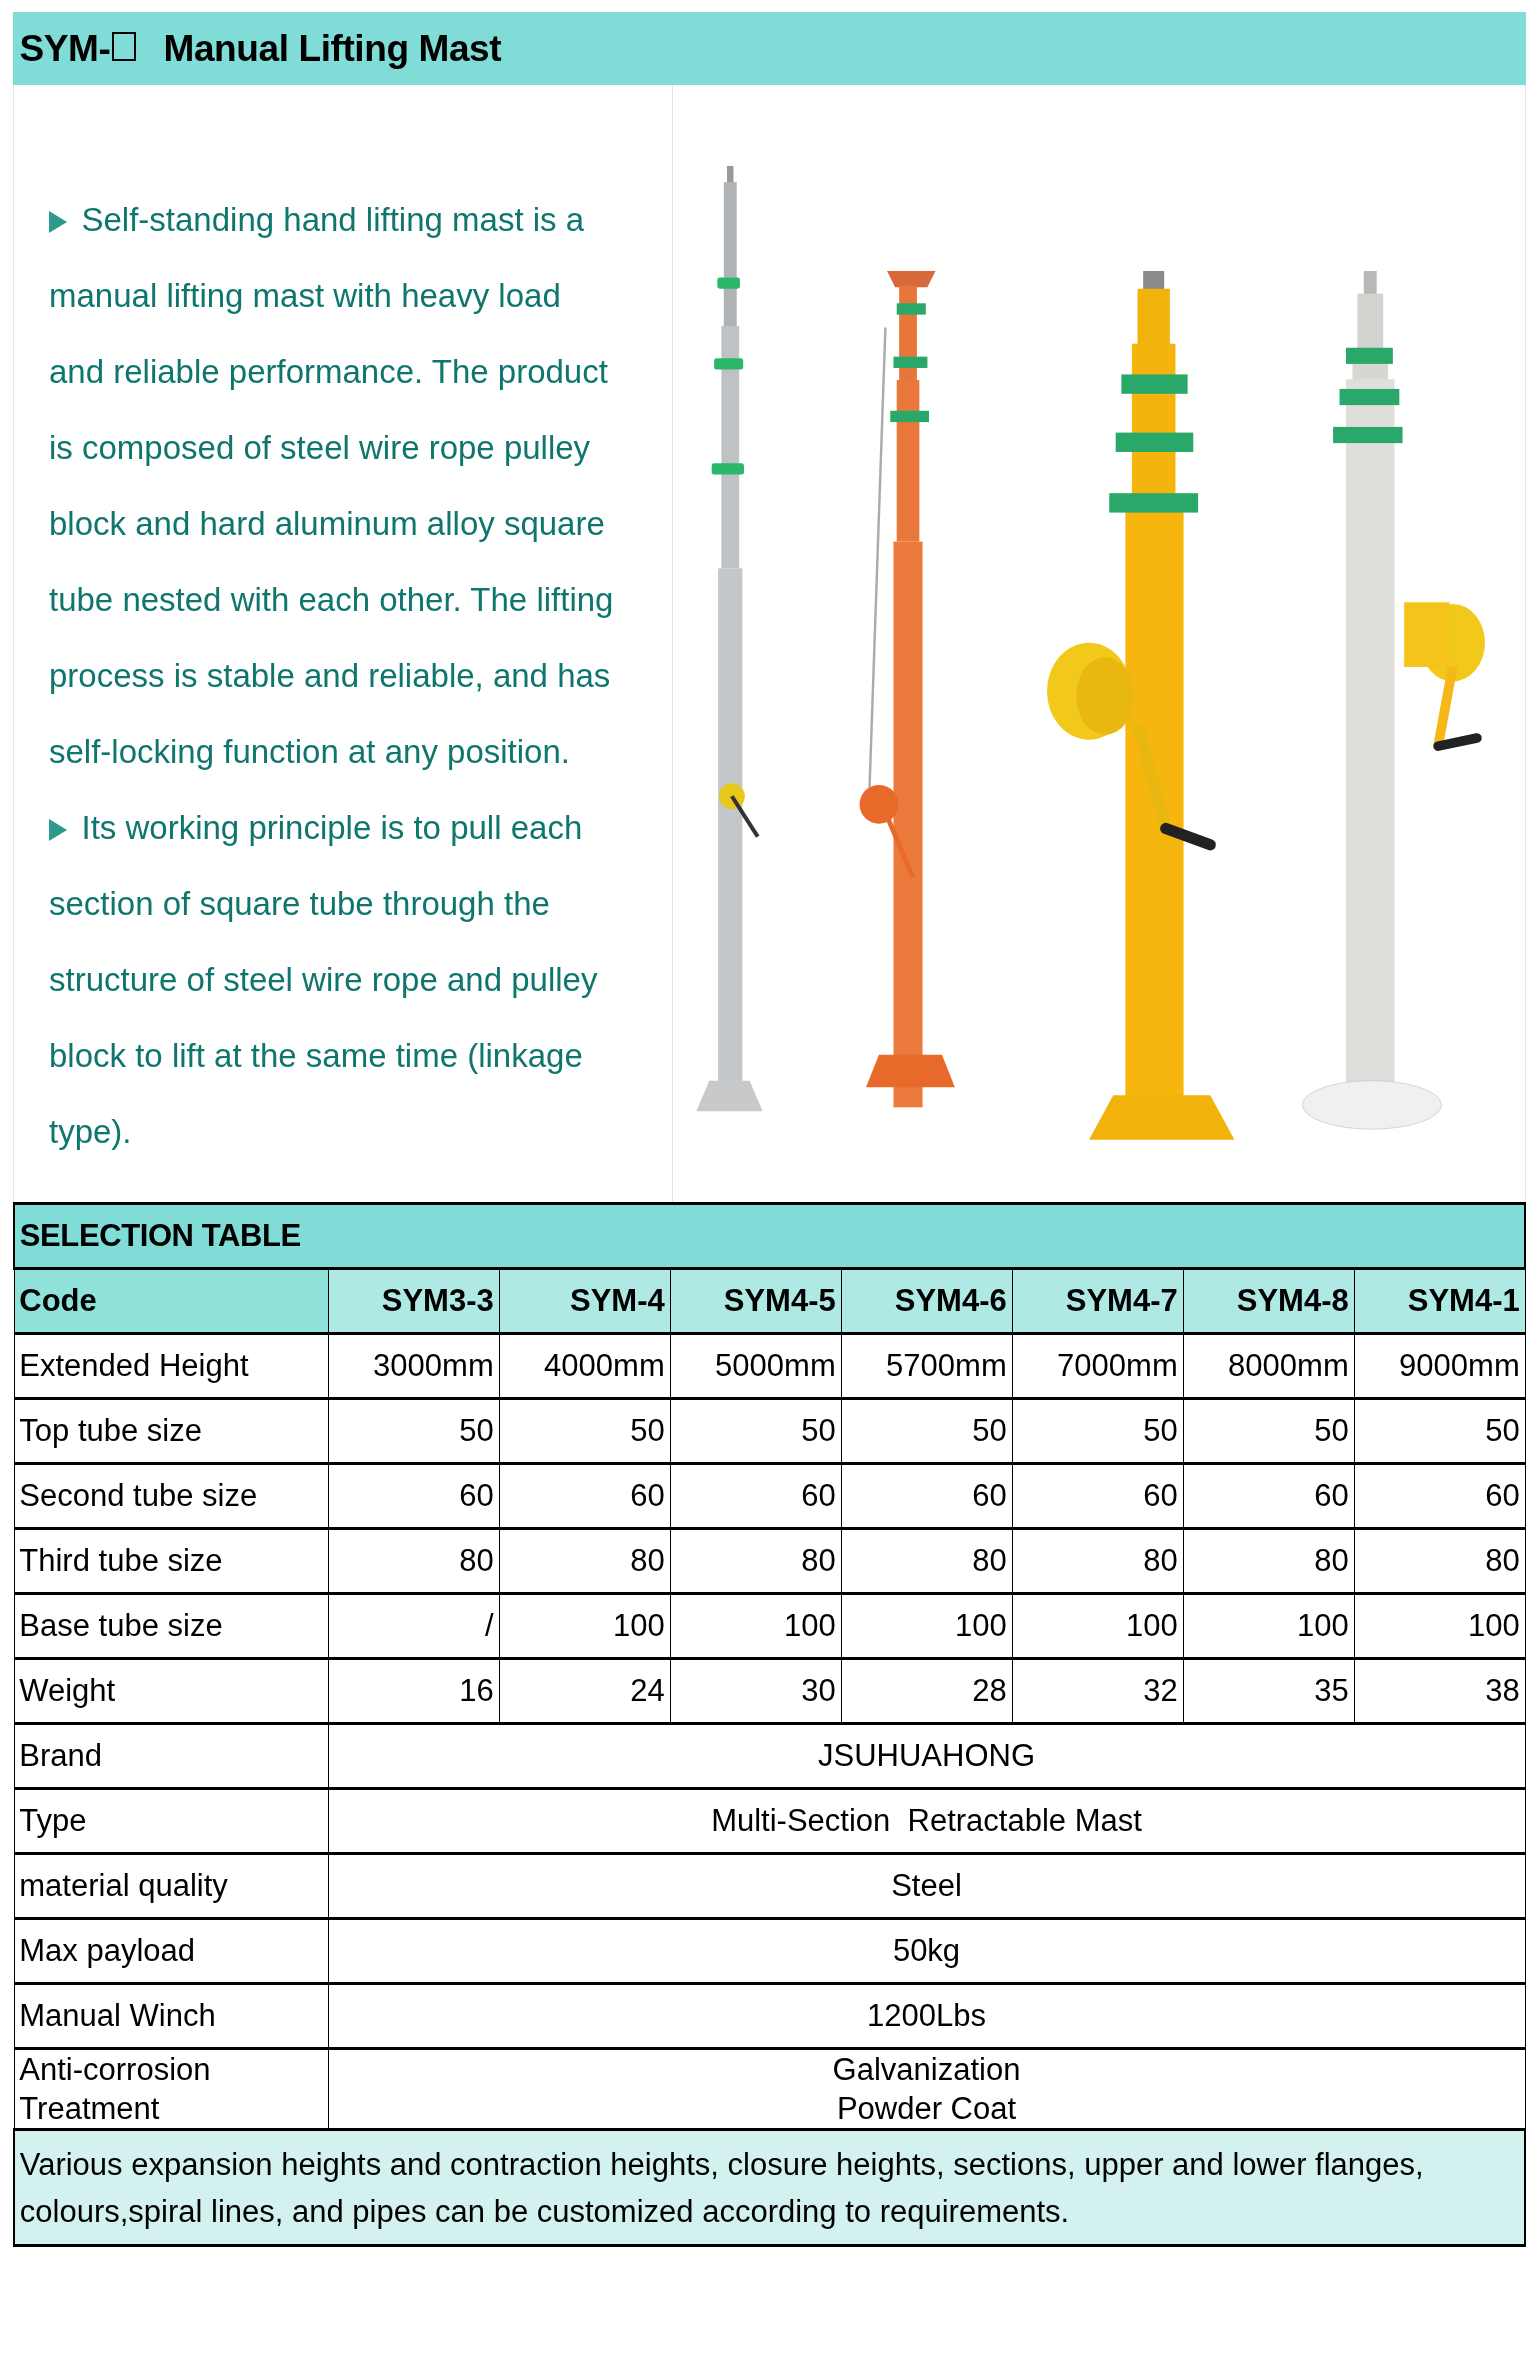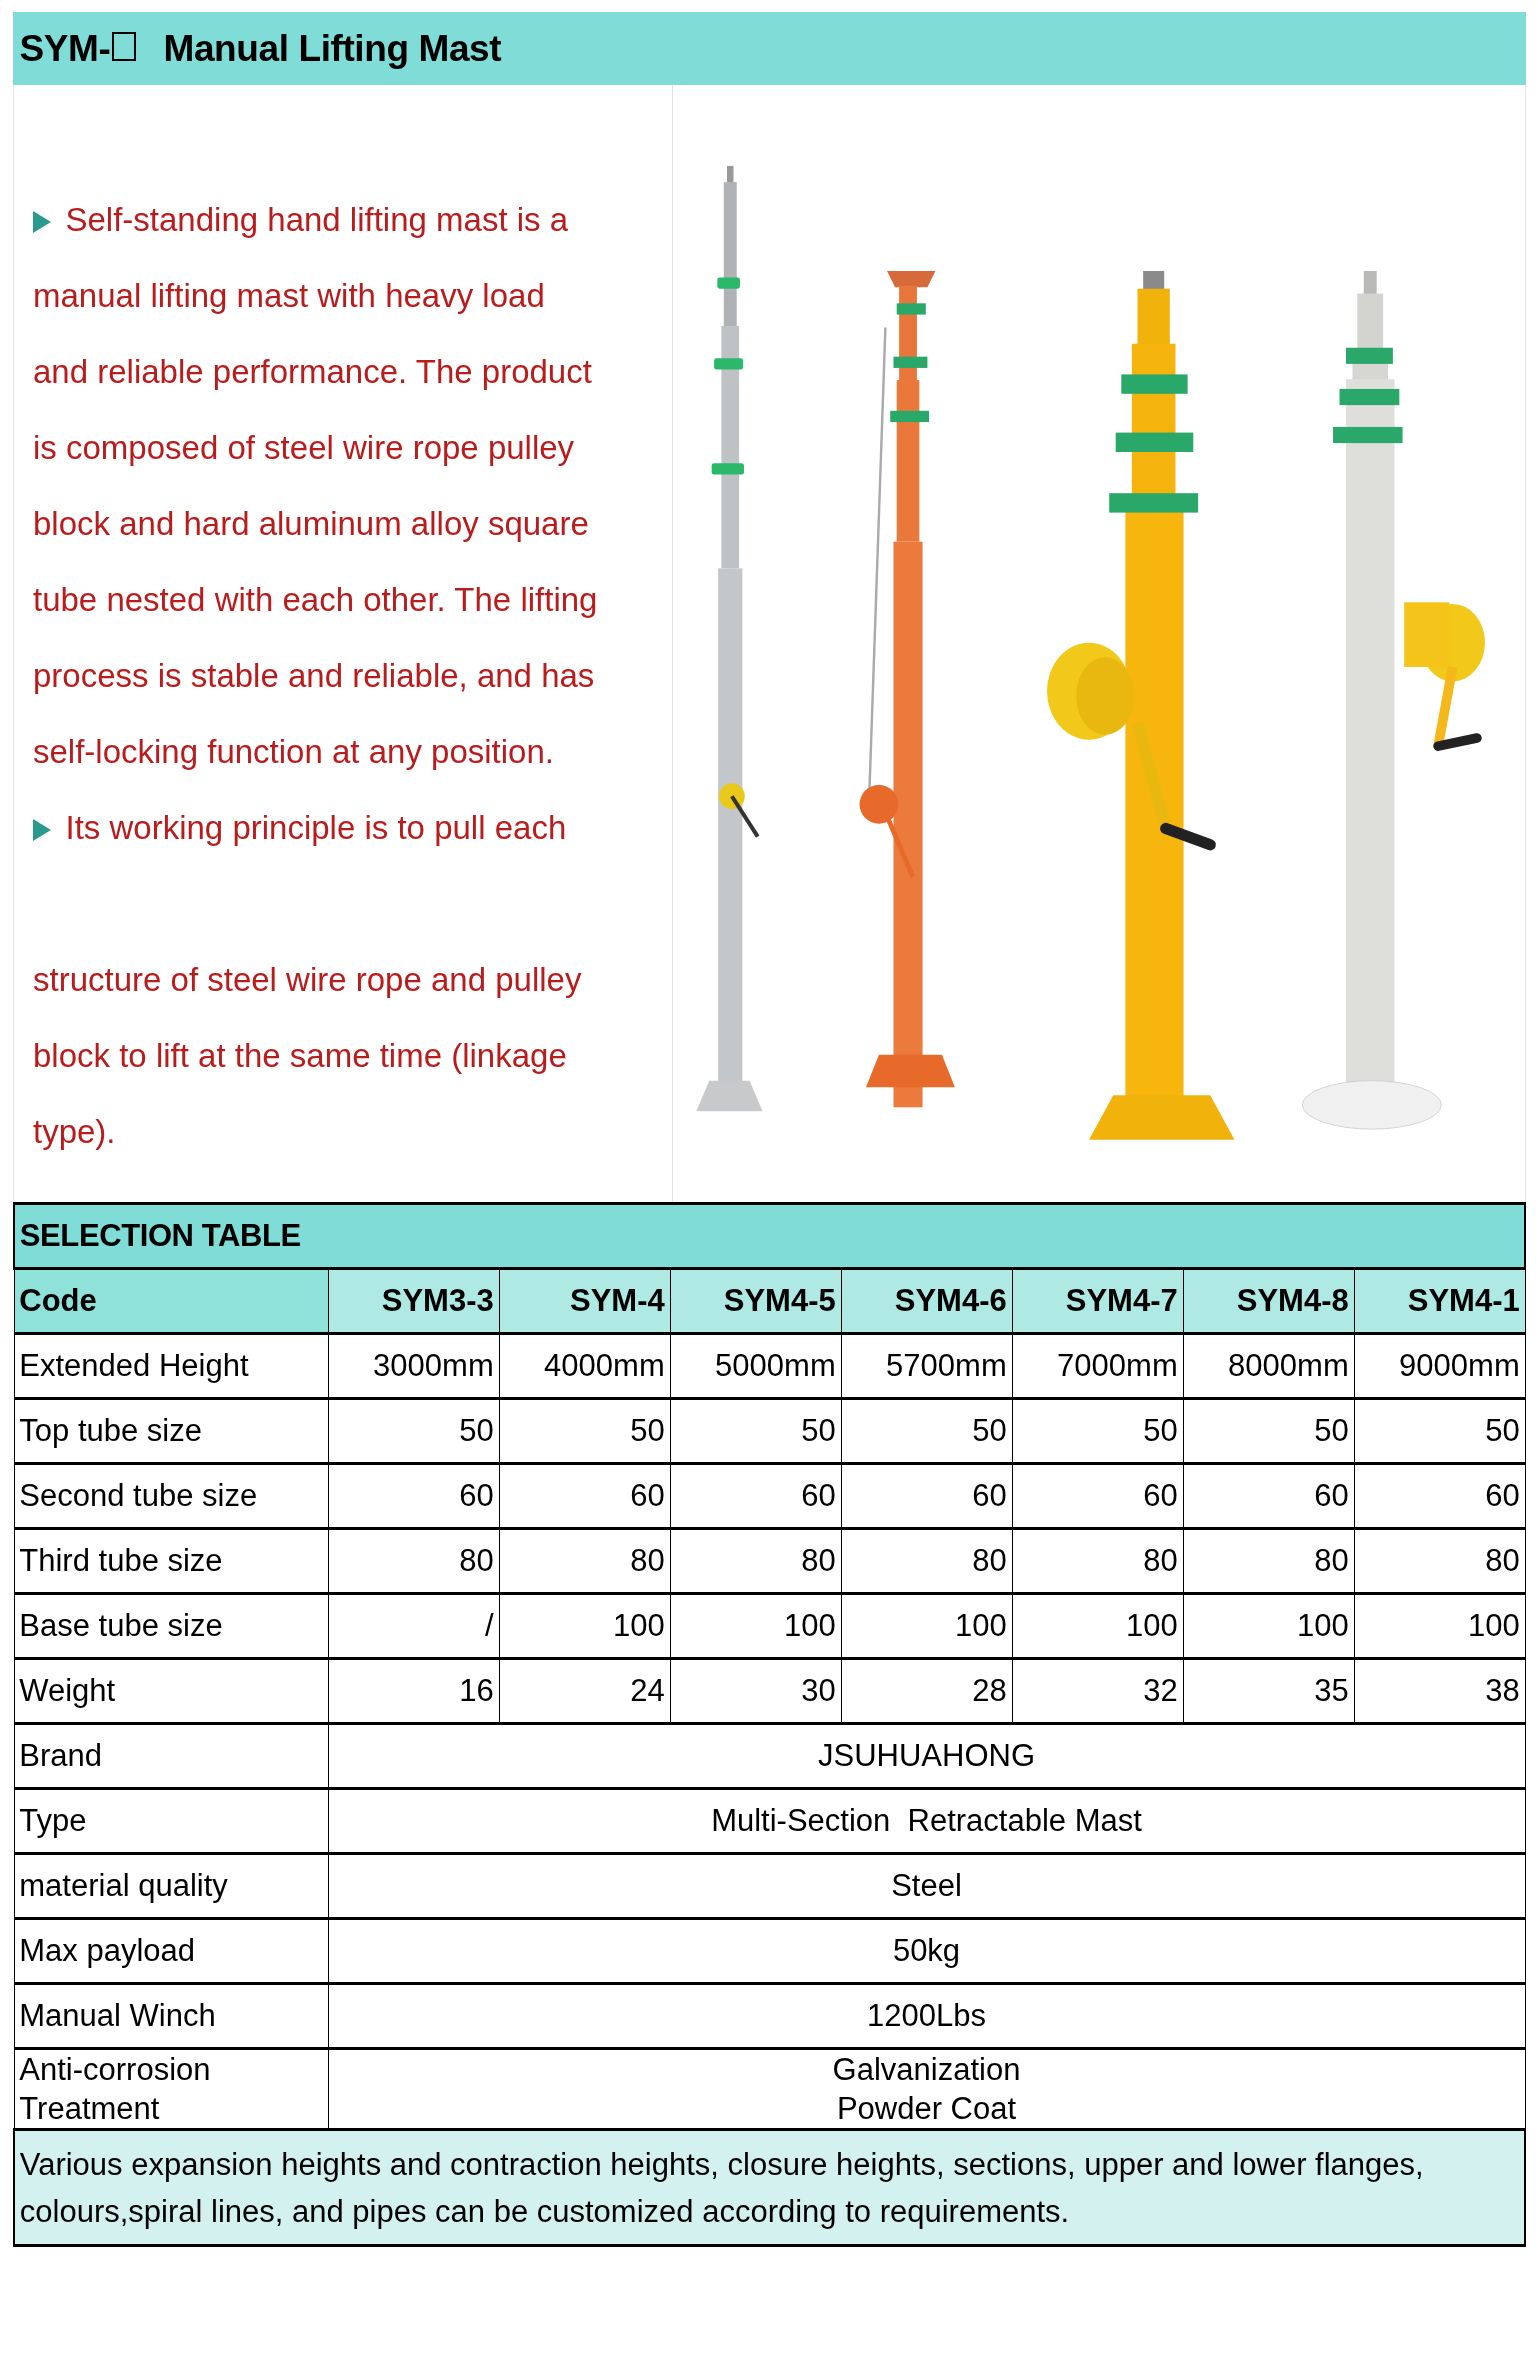--- a/index.html
+++ b/index.html
@@ -21,22 +21,22 @@
   }
 
   .intro {
     position: absolute; left: 13px; top: 85px; width: 1513px; height: 1117px;
     border-left: 0.8px solid #e6e6e6; border-right: 0.8px solid #e6e6e6;
   }
   .intro .divider {
     position: absolute; left: 658px; top: 0; width: 0.8px; height: 100%; background: #e3e3e3;
   }
   .intro-text {
-    position: absolute; left: 19px; top: 97px; width: 638px;
-    font-size: 33px; line-height: 76px; color: #b91c1c;
+    position: absolute; left: 35px; top: 97px; width: 638px;
+    font-size: 33px; line-height: 76px; color: #0f766e;
   }
   .intro-text p { margin: 0; }
   .bullet {
     display: inline-block; width: 0; height: 0;
     border-top: 11.3px solid transparent; border-bottom: 11.3px solid transparent;
     border-left: 18px solid #2a9a8c; margin-right: 14.5px; vertical-align: -1.6px;
   }
 
   .photos { position: absolute; left: 671px; top: 0; width: 842px; height: 1117px; }
   .photos svg { position: absolute; left: 0; top: 0; }
@@ -87,21 +87,21 @@
       <span>manual lifting mast with heavy load</span><br>
       <span>and reliable performance. The product</span><br>
       <span>is composed of steel wire rope pulley</span><br>
       <span>block and hard aluminum alloy square</span><br>
       <span>tube nested with each other. The lifting</span><br>
       <span>process is stable and reliable, and has</span><br>
       <span>self-locking function at any position.</span>
     </p>
     <p>
       <span class="bullet"></span><span>Its working principle is to pull each</span><br>
-      <br>
+      <span>section of square tube through the</span><br>
       <span>structure of steel wire rope and pulley</span><br>
       <span>block to lift at the same time (linkage</span><br>
       <span>type).</span>
     </p>
   </div>
   <div class="divider"></div>
 
   <div class="photos">
     <svg width="842" height="1117" viewBox="0 0 1042 1382">
 

